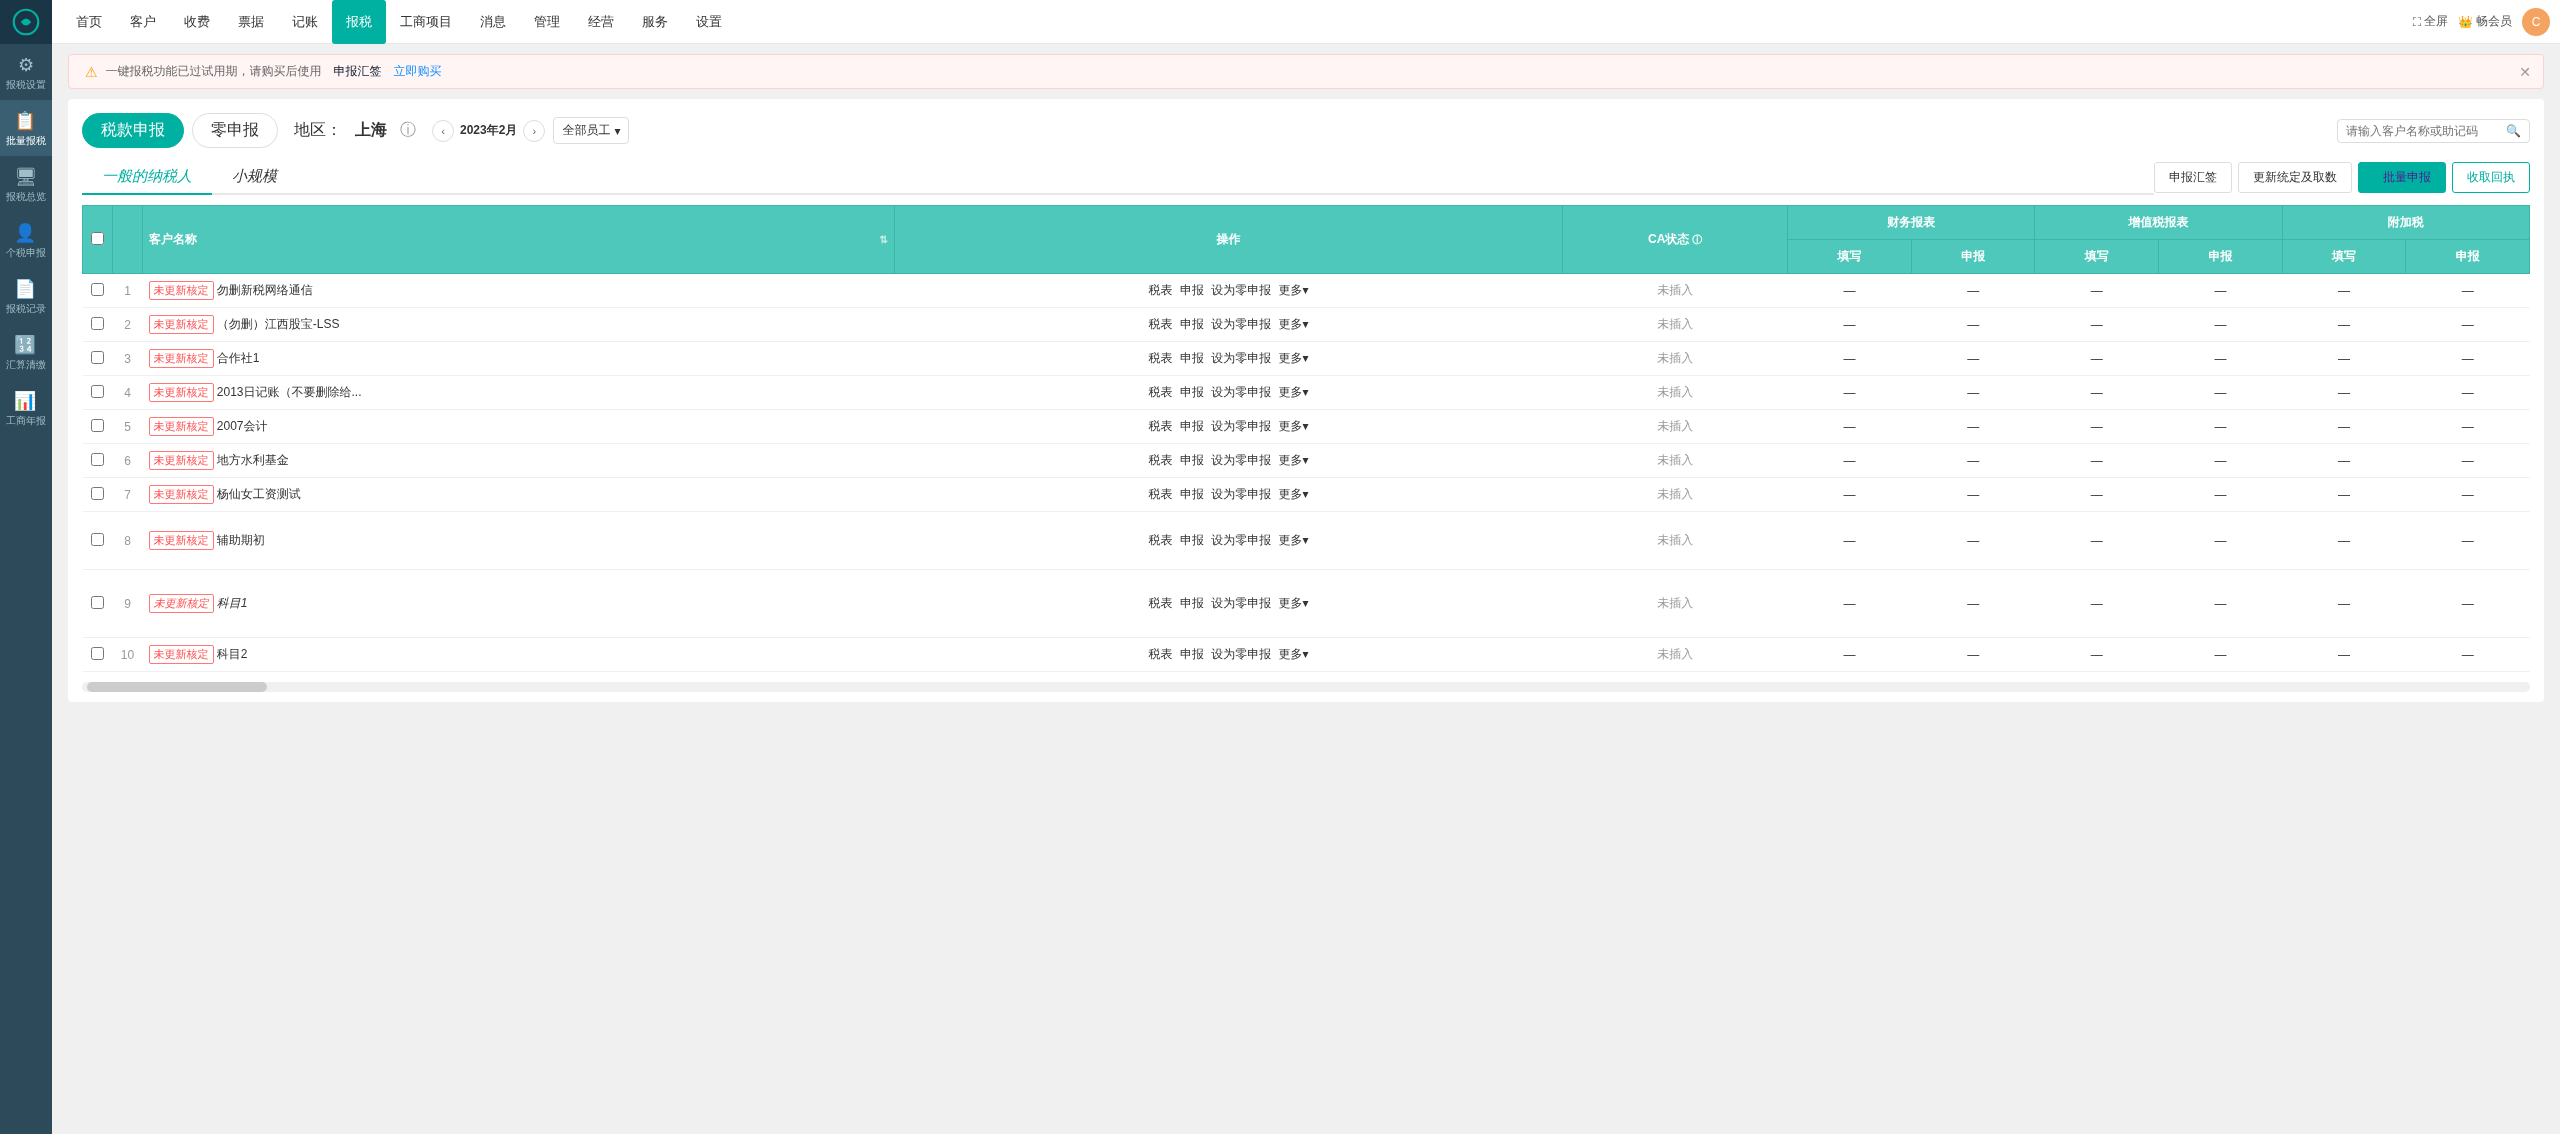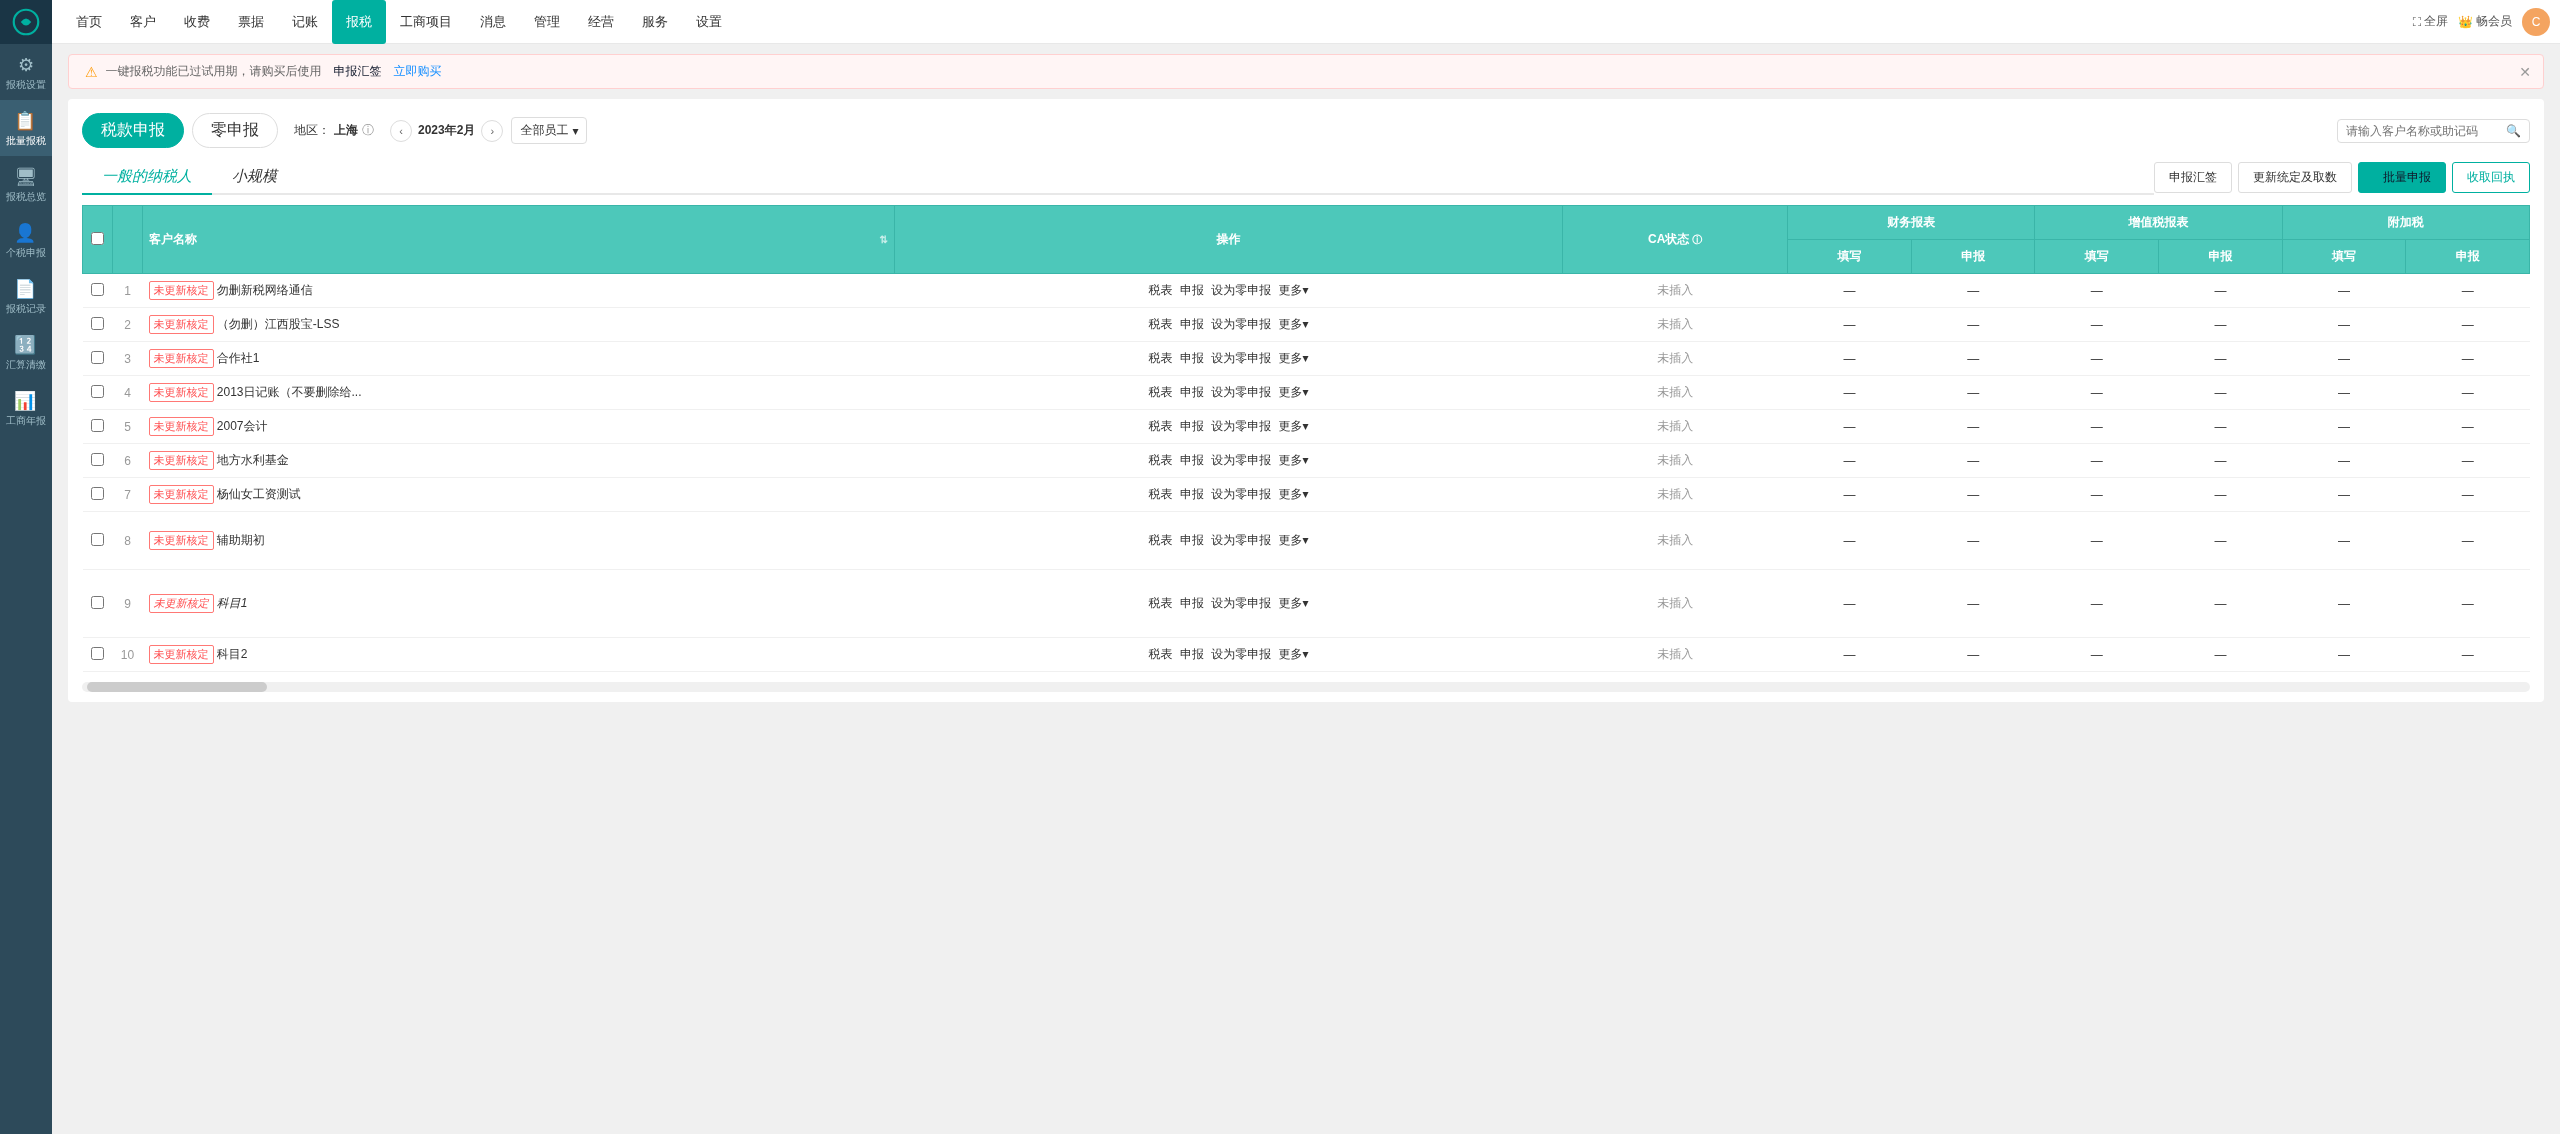--- a/index.html
+++ b/index.html
@@ -120,22 +120,22 @@
       border: 1px solid #ddd;
       background: #fff;
       cursor: pointer;
       font-size: 16px;
       color: #333;
     }
     .tab-btn.active { background: #00b0a0; color: #fff; border-color: #00b0a0; }
     .region-select {
       display: flex;
       align-items: center;
-      gap: 4px;
-      font-size: 12px;
+      gap: 13px;
+      font-size: 16px;
       color: #333;
       margin-left: 8px;
     }
     .region-select .info-icon { color: #999; cursor: pointer; }
     .date-nav {
       display: flex;
       align-items: center;
       gap: 6px;
       margin-left: 8px;
     }
@@ -186,21 +186,21 @@
     .action-btns { display: flex; gap: 6px; margin-left: auto; }
     .btn {
       padding: 6px 14px;
       border-radius: 3px;
       font-size: 12px;
       cursor: pointer;
       border: 1px solid #ddd;
       background: #fff;
       color: #333;
     }
-    .btn.primary { background: #00b0a0; color: #0f172a; border-color: #00b0a0; padding-left: 24px; }
+    .btn.primary { background: #00b0a0; color: #4c1d95; border-color: #00b0a0; padding-left: 24px; }
     .btn.outline { background: #fff; color: #00b0a0; border-color: #00b0a0; }
 
     
     .data-table { width: 100%; border-collapse: collapse; font-size: 12px; }
     .data-table th {
       background: #4dc8ba;
       color: #fff;
       padding: 8px 6px;
       text-align: center;
       border: 1px solid #3ab5a8;

